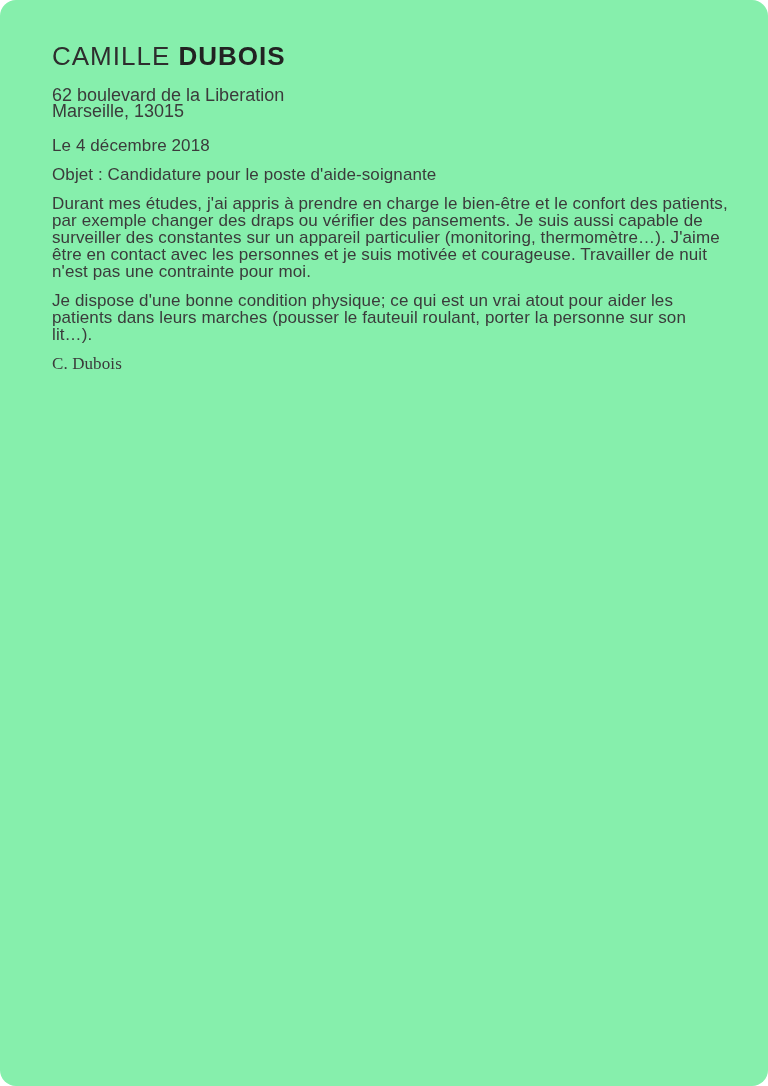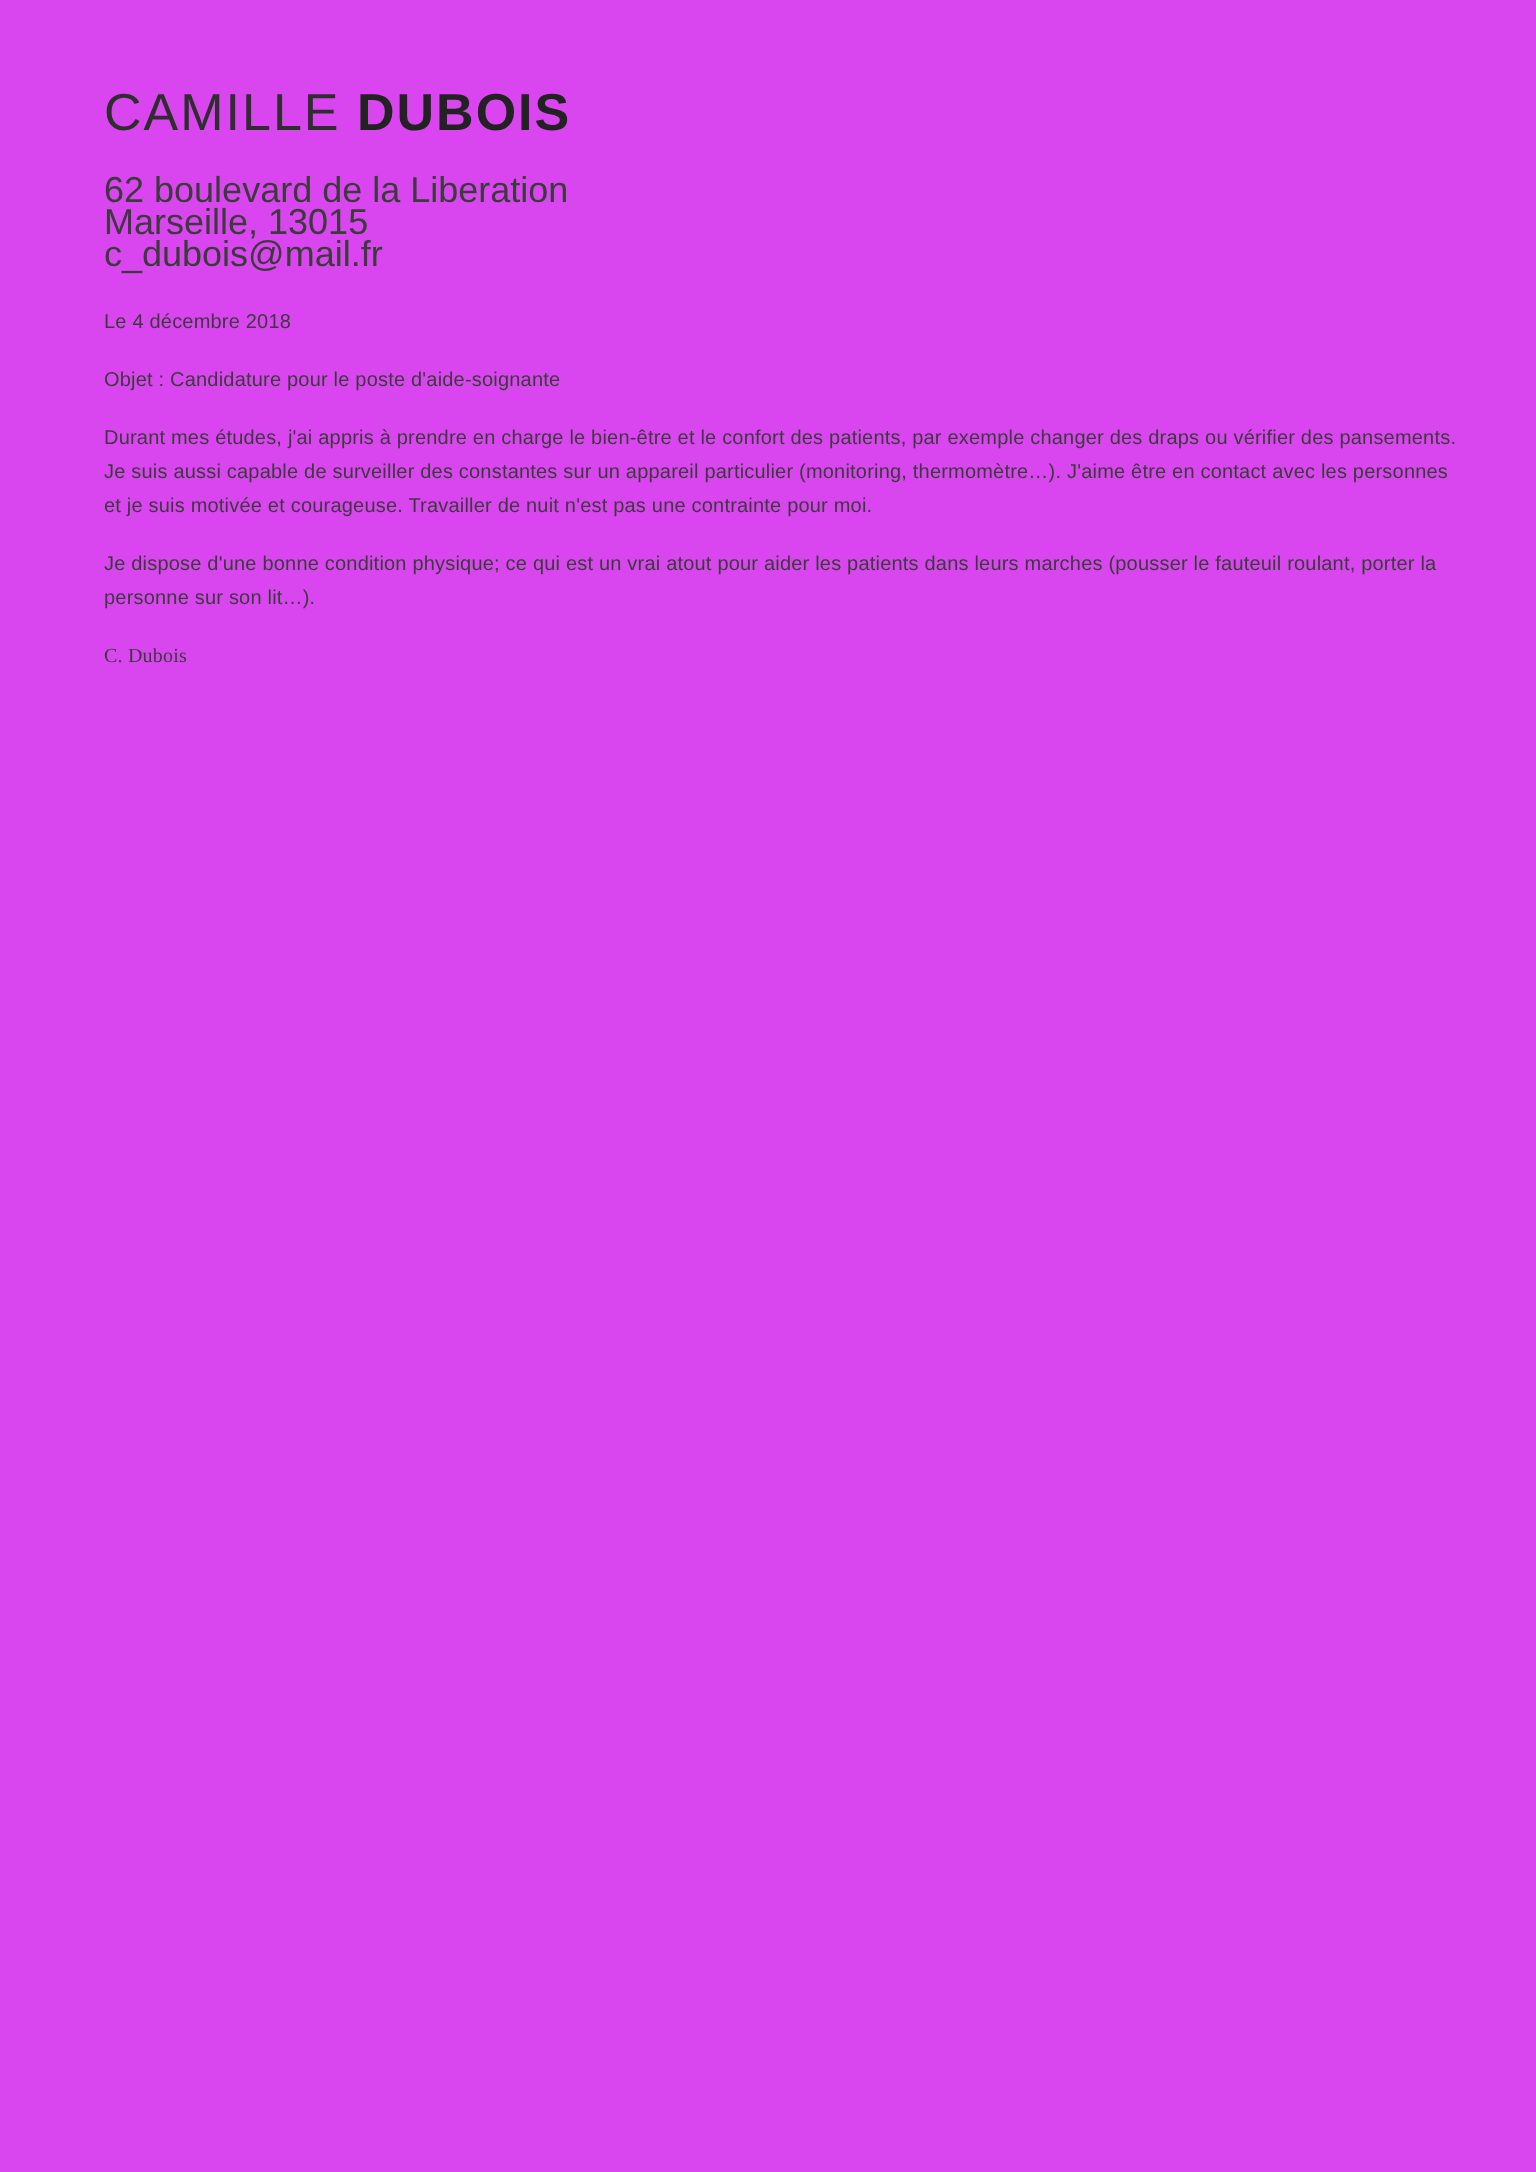--- a/index.html
+++ b/index.html
@@ -5,26 +5,27 @@
 <style>
   html, body {
     margin: 0;
     padding: 0;
     background: #ffffff;
   }
   .page {
     position: relative;
     width: 768px;
     height: 1086px;
-    background: #d946ef;
+    background: #86efac;
     overflow: hidden;
     font-family: "Liberation Sans", "DejaVu Sans", sans-serif;
     color: #3b3b3b;
     box-sizing: border-box;
     padding: 42px 44px 40px 52px;
+    border-radius: 16px;
   }
   .letter {
     width: 678px;
   }
   .name {
     font-size: 26px;
     font-weight: 400;
     letter-spacing: 1px;
     color: #2e2e2e;
     margin: 0 0 16px 0;
@@ -37,21 +38,21 @@
   }
   .contact {
     font-size: 18px;
     line-height: 16px;
     margin: 0 0 18px 0;
   }
   .contact div {
     margin: 0;
   }
   .body p {
-    font-size: 10px;
+    font-size: 17px;
     line-height: 17px;
     margin: 0 0 12px 0;
     letter-spacing: 0.1px;
   }
   .body p.single {
     margin-bottom: 12px;
   }
   .signature {
     font-size: 13.5px;
     line-height: 17px;
@@ -63,21 +64,20 @@
 <body>
 
 <div class="page">
   <div class="letter">
 
     <h1 class="name"><span>CAMILLE</span> <span class="b">DUBOIS</span></h1>
 
     <div class="contact">
       <div>62 boulevard de la Liberation</div>
       <div>Marseille, 13015</div>
-      <div>c_dubois@mail.fr</div>
     </div>
 
     <div class="body">
       <p class="single">Le 4 décembre 2018</p>
       <p class="single">Objet : Candidature pour le poste d'aide-soignante</p>
       <p>Durant mes études, j'ai appris à prendre en charge le bien-être et le confort des patients, par exemple changer des draps ou vérifier des pansements. Je suis aussi capable de surveiller des constantes sur un appareil particulier (monitoring, thermomètre…). J'aime être en contact avec les personnes et je suis motivée et courageuse. Travailler de nuit n'est pas une contrainte pour moi.</p>
       <p>Je dispose d'une bonne condition physique; ce qui est un vrai atout pour aider les patients dans leurs marches (pousser le fauteuil roulant, porter la personne sur son lit…).</p>
       <p class="signature">C. Dubois</p>
     </div>
 

